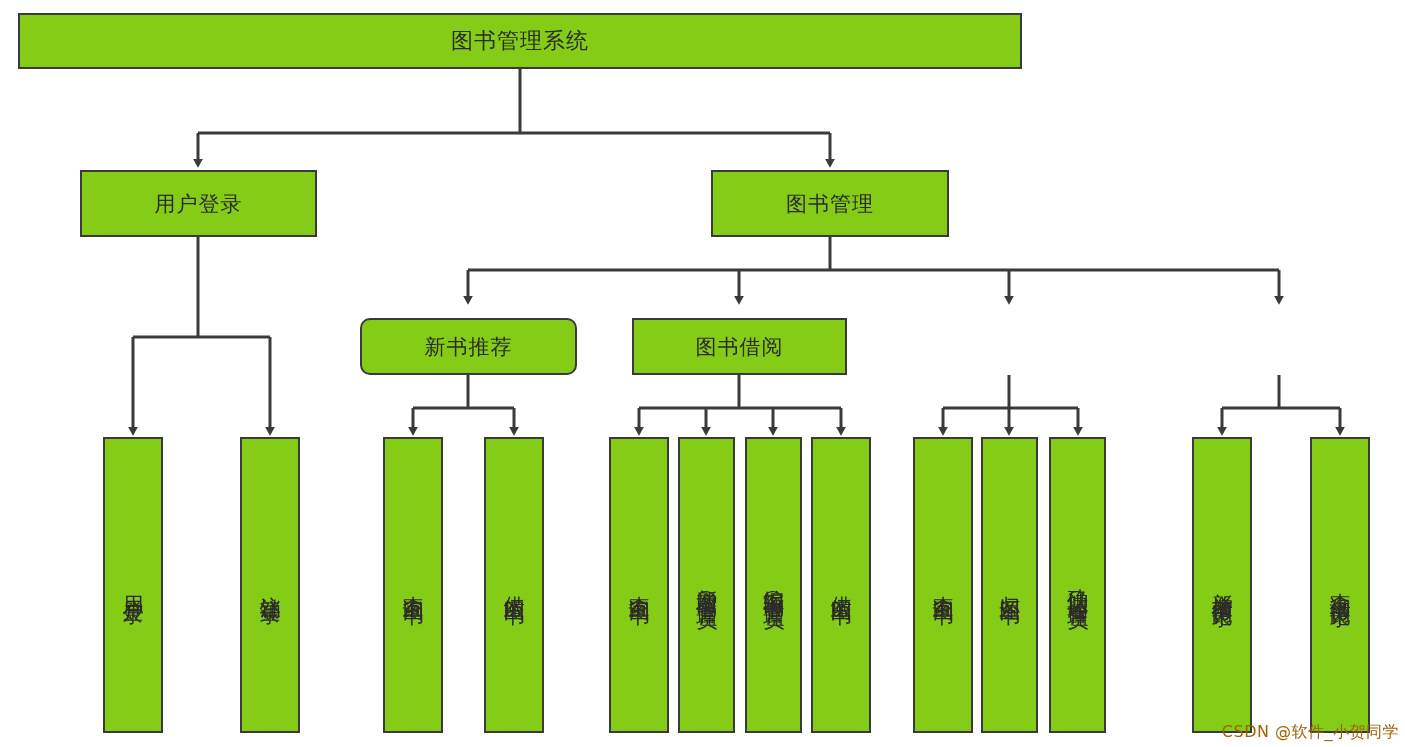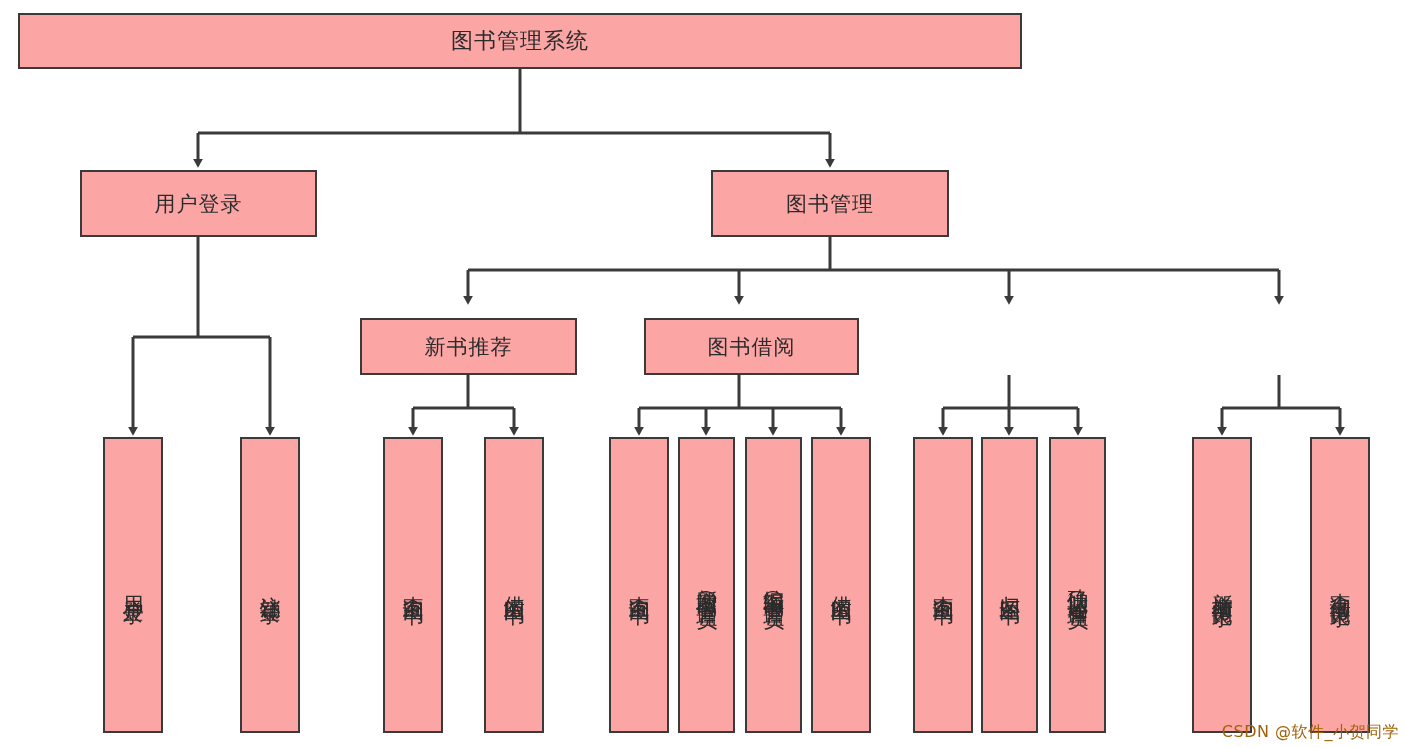--- a/index.html
+++ b/index.html
@@ -23,21 +23,21 @@
     left: 0;
     top: 0;
     width: 1405px;
     height: 747px;
     pointer-events: none;
   }
   .node {
     position: absolute;
     box-sizing: border-box;
     border: 2px solid #3a3a3a;
-    background: #fca5a5;
+    background: #84cc16;
     color: #2b2b2b;
   }
   
   .node.horiz {
     display: flex;
     align-items: center;
     justify-content: center;
     font-size: 21px;
     letter-spacing: 1px;
     white-space: nowrap;
@@ -146,25 +146,25 @@
   </div>
 
   <div class="node horiz" style="left:80px; top:170px; width:237px; height:67px;">
     <span>用户登录</span>
   </div>
 
   <div class="node horiz" style="left:711px; top:170px; width:238px; height:67px;">
     <span>图书管理</span>
   </div>
 
-  <div class="node horiz" style="left:360px; top:318px; width:217px; height:57px;">
+  <div class="node horiz" style="left:360px; top:318px; width:217px; height:57px;border-radius:10px;">
     <span>新书推荐</span>
   </div>
 
-  <div class="node horiz" style="left:632px; top:318px; width:215px; height:57px;margin-left:12px;">
+  <div class="node horiz" style="left:632px; top:318px; width:215px; height:57px;">
     <span>图书借阅</span>
   </div>
 
 
 
   <div class="node vert" style="left:103px; top:437px; width:60px; height:296px;">
     <span class="vtext">用户登录</span>
   </div>
   <div class="node vert" style="left:240px; top:437px; width:60px; height:296px;">
     <span class="vtext">注销登录</span>

